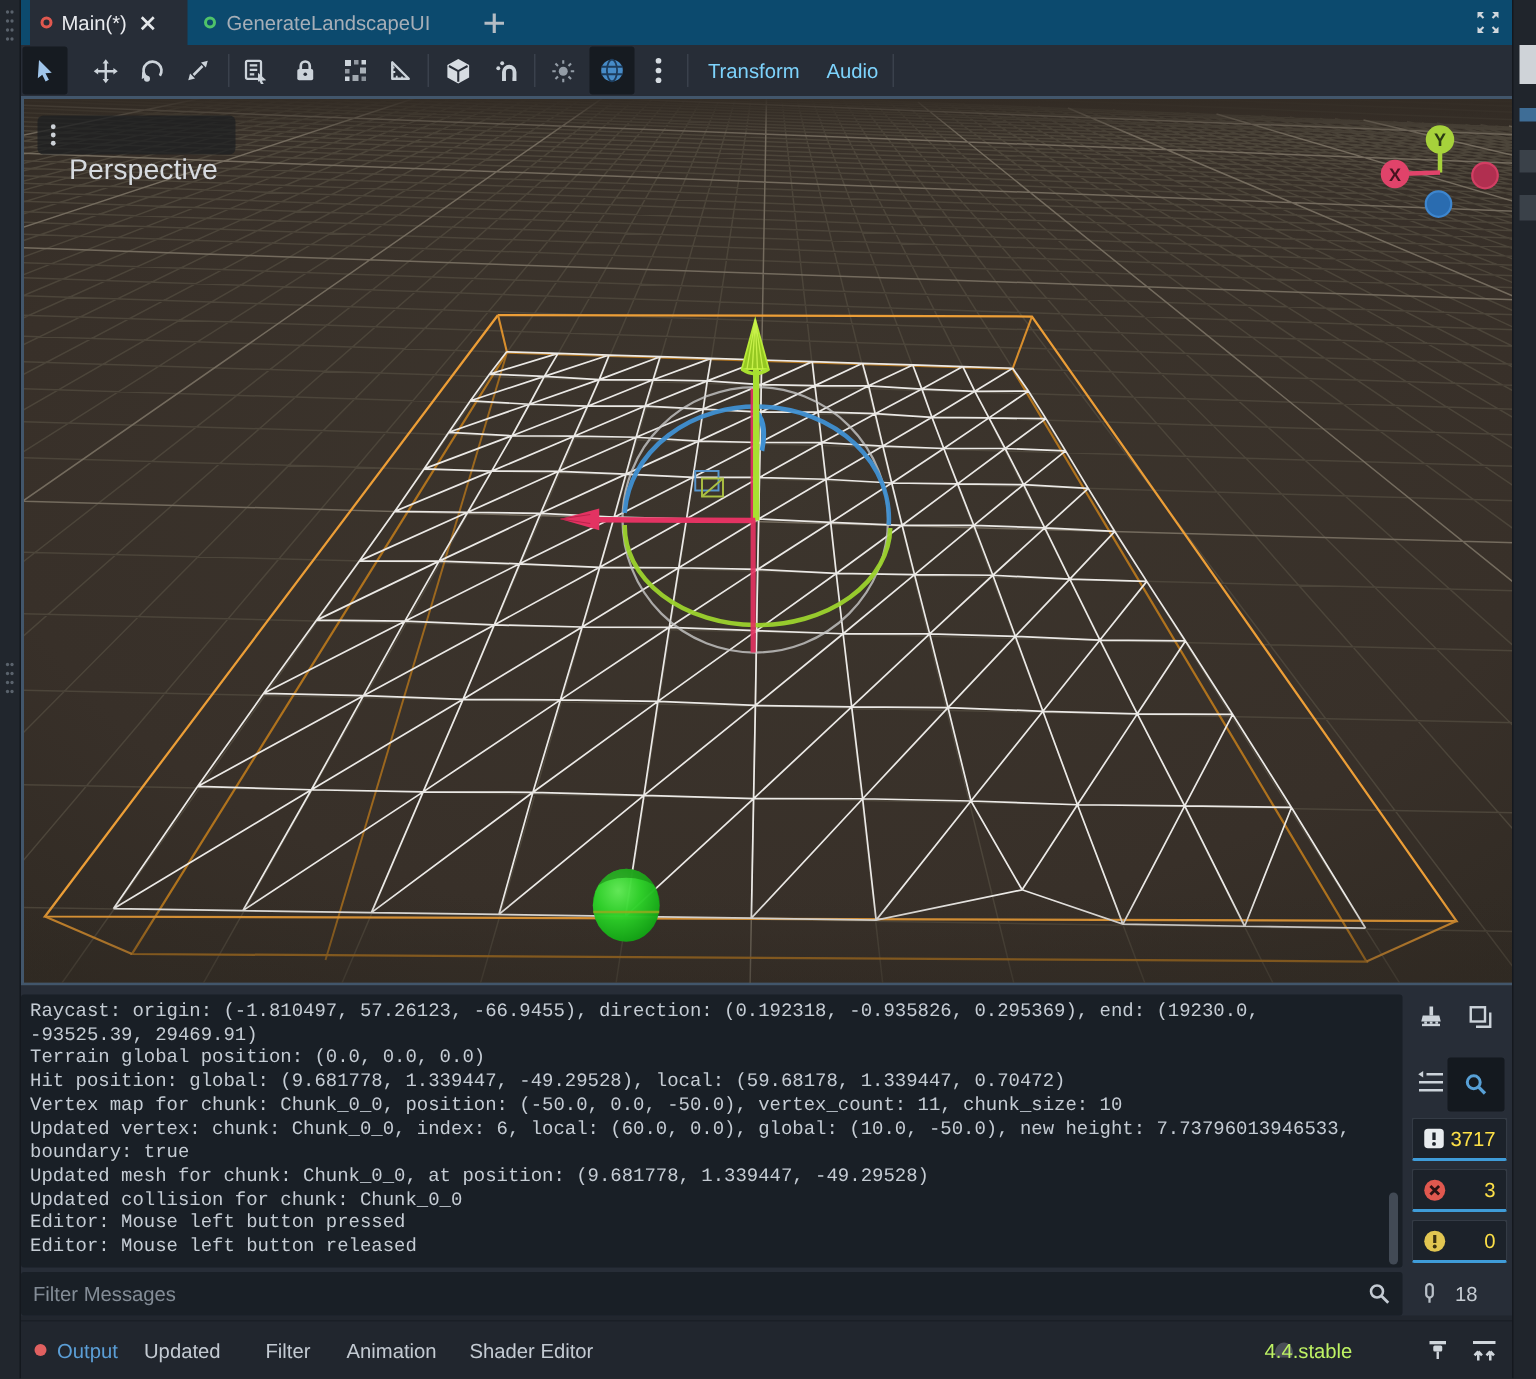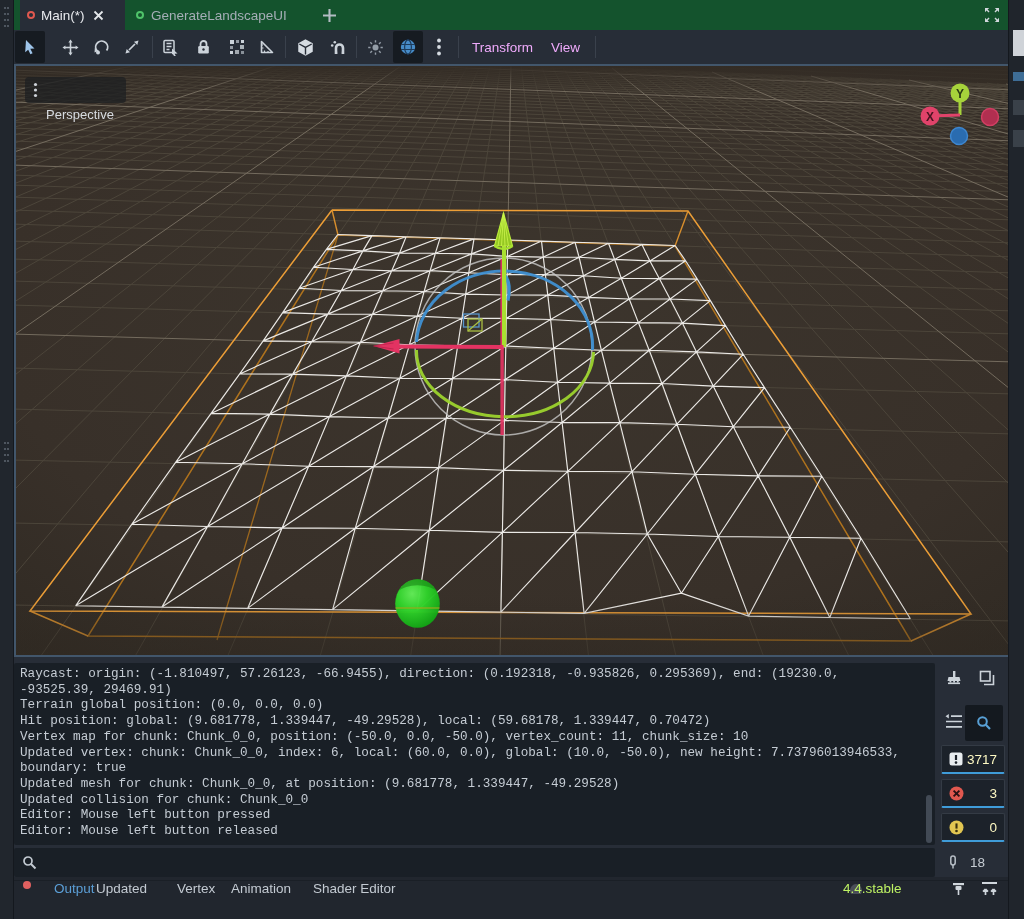--- a/index.html
+++ b/index.html
@@ -1,56 +1,56 @@
 <!DOCTYPE html>
 <html><head><meta charset="utf-8"><style>
 *{margin:0;padding:0;box-sizing:border-box;}
 html,body{width:1024px;height:919px;overflow:hidden;background:#21262e;
  font-family:"Liberation Sans",sans-serif;}
 .abs{position:absolute;}
 #page{position:relative;width:1024px;height:919px;}
-#tabbar{position:absolute;left:0;top:0;width:1024px;height:30px;background:#14532d;}
+#tabbar{position:absolute;left:0;top:0;width:1024px;height:30px;background:#0c4a6e;}
 .tab-active{position:absolute;left:20px;top:0;width:105px;height:30px;background:#272d37;
  display:flex;align-items:center;gap:6px;padding-left:7px;}
 .tab2{position:absolute;left:136px;top:0;width:180px;height:30px;display:flex;align-items:center;gap:7px;}
 .ring{width:8px;height:8px;border-radius:50%;border:2.5px solid #e0584f;flex:0 0 auto;}
 .ring.g{border-color:#4fc36a;}
 .tabtxt{color:#e8eaee;font-size:13.5px;}
 .tabtxt.dim{color:#a6aeb7;}
 #toolbar{position:absolute;left:0;top:30px;width:1024px;height:34px;background:#272d37;}
 .tbtn{position:absolute;top:1px;width:30px;height:32px;display:flex;align-items:center;justify-content:center;}
 .tbtn.hl{background:#161b21;border-radius:2px;}
 .tsep{position:absolute;top:6px;width:1px;height:22px;background:#3a414c;}
-.tmenu{position:absolute;top:0;height:34px;display:flex;align-items:center;color:#f0abfc;font-size:13.5px;}
+.tmenu{position:absolute;top:0;height:34px;display:flex;align-items:center;color:#7dd3fc;font-size:13.5px;}
 #vpwrap{position:absolute;left:14px;top:64px;width:996px;height:593px;background:#37302a;
  border:2px solid #42566b;}
 #persp{position:absolute;left:9px;top:11px;height:26px;background:rgba(28,30,33,0.72);
  border-radius:4px;display:flex;align-items:center;padding:0 12px 0 8px;gap:8px;}
-#persp span{color:#d7dbe0;font-size:13px;margin-top:48px;}
+#persp span{color:#d7dbe0;font-size:19px;margin-top:48px;}
 #lstrip{position:absolute;left:0;top:0;width:14px;height:919px;background:#21262d;
  border-right:1.5px solid #14181e;}
 #rstrip{position:absolute;left:1008px;top:0;width:16px;height:919px;background:#20252c;
  border-left:1.5px solid #14181e;}
 #outpanel{position:absolute;left:0px;top:657px;width:1008px;height:220px;background:#272d37;}
 #console{position:absolute;left:14px;top:6px;width:921px;height:182px;background:#191f26;
  border-radius:2px;color:#c5ccd4;font-family:"Liberation Mono",monospace;font-size:12.65px;
  line-height:15.7px;padding:3px 14px 0 6px;white-space:pre;}
 #conscroll{position:absolute;left:926px;top:138px;width:6px;height:48px;background:#424a55;border-radius:3px;}
 #filterbar{position:absolute;left:14px;top:191px;width:921px;height:29px;background:#191f26;
  border-radius:2px;display:flex;align-items:center;padding:0 8px;}
 #filterbar span{color:#838c96;font-size:13.5px;flex:1;}
 #botbar{position:absolute;left:0;top:223px;width:1024px;height:39px;border-top:1px solid #1a1f26;
  font-size:13.5px;color:#c3cad2;}
-.btab{position:absolute;top:0;height:38px;display:flex;align-items:flex-start;gap:23px;}
+.btab{position:absolute;top:0;height:38px;display:flex;align-items:center;gap:7px;}
 .reddot{width:8px;height:8px;border-radius:50%;background:#e06060;}
 #outright{position:absolute;left:935px;top:0px;width:73px;height:222px;}
 .badge{position:absolute;left:6px;width:64px;height:29px;background:#1c222a;
  border:1px solid #343b45;border-bottom:2px solid #3f9cd9;border-radius:2px;
  display:flex;align-items:center;padding:0 7px;justify-content:space-between;}
-.badge .num{color:#fef9c3;font-size:13.5px;}
+.badge .num{color:#fde047;font-size:13.5px;}
 </style></head><body>
 <div id="page">
 <div id="tabbar">
 <div class="tab-active">
         <div class="ring"></div>
         <span class="tabtxt">Main(*)</span>
         <svg width="11" height="11" viewBox="0 0 11 11" style="margin-left:2px">
           <path d="M1.5 1.5 L9.5 9.5 M9.5 1.5 L1.5 9.5" stroke="#e4e7ea" stroke-width="1.8"></path>
         </svg>
       </div>
@@ -179,21 +179,21 @@
         <svg width="6" height="18" viewBox="0 0 6 18">
           <g fill="#d6dce2">
             <circle cx="3" cy="2.5" r="1.9"></circle>
             <circle cx="3" cy="9" r="1.9"></circle>
             <circle cx="3" cy="15.5" r="1.9"></circle>
           </g>
         </svg>
       </div>
 <div class="tsep" style="left:458px"></div>
 <div class="tmenu" style="left:472px">Transform</div>
-<div class="tmenu" style="left:551px">View</div>
+<div class="tmenu" style="left:551px">Audio</div>
 <div class="tsep" style="left:595px"></div>
 </div>
 <div id="vpwrap">
 <div style="position:absolute;left:0;top:0"><svg width="994" height="589" viewBox="0 0 994 589">
           <defs>
             <radialGradient id="bgg" cx="50%" cy="42%" r="80%">
               <stop offset="0%" stop-color="#3c352d"></stop>
               <stop offset="65%" stop-color="#383029"></stop>
               <stop offset="100%" stop-color="#2f2922"></stop>
             </radialGradient>
@@ -325,37 +325,38 @@
 <div class="badge" style="top:156px">
           <svg width="15" height="15" viewBox="0 0 15 15">
             <circle cx="7.5" cy="7.5" r="7" fill="#e2c651"></circle>
             <path d="M7.5 3.4 V8.6" stroke="#3a3010" stroke-width="2.1"></path>
             <circle cx="7.5" cy="11" r="1.3" fill="#3a3010"></circle>
           </svg>
           <span class="num">0</span>
         </div>
 </div>
 <div id="filterbar">
+        <span>Filter Messages</span>
         <svg width="15" height="15" viewBox="0 0 15 15">
           <circle cx="6" cy="6" r="4" stroke="#c3cad2" stroke-width="1.7" fill="none"></circle>
           <path d="M9 9 L13.5 13.5" stroke="#c3cad2" stroke-width="1.9"></path>
         </svg>
       </div>
 <svg class="abs" style="left:948px;top:196px" width="10" height="18" viewBox="0 0 10 18">
         <rect x="2.8" y="3" width="4.4" height="9" rx="2.2" stroke="#b9c0c8" stroke-width="1.5" fill="none"></rect>
         <path d="M5 12 v3.5" stroke="#b9c0c8" stroke-width="1.5"></path>
       </svg>
 <div class="abs" style="left:970px;top:198px;color:#c6ccd3;font-size:13.5px">18</div>
 <div id="botbar">
 <div class="btab" style="left:23px">
           <div class="reddot"></div>
           <span style="color:#5b9ed6">Output</span>
         </div>
 <div class="btab" style="left:96px">Updated</div>
-<div class="btab" style="left:177px">Vertex</div>
+<div class="btab" style="left:177px">Filter</div>
 <div class="btab" style="left:231px">Animation</div>
 <div class="btab" style="left:313px">Shader Editor</div>
 <div class="btab" style="left:848px;opacity:0.3">
           <svg width="16" height="16" viewBox="0 0 16 16">
             <path d="M2 10 C2 6 5 3 8 3 C11 3 14 6 14 10 L13 13 L3 13 Z" fill="#aab"></path>
           </svg>
         </div>
 <div class="btab" style="left:843px;color:#bef264">4.4.stable</div>
 <div class="btab" style="left:951px">
           <svg width="15" height="16" viewBox="0 0 15 16">

